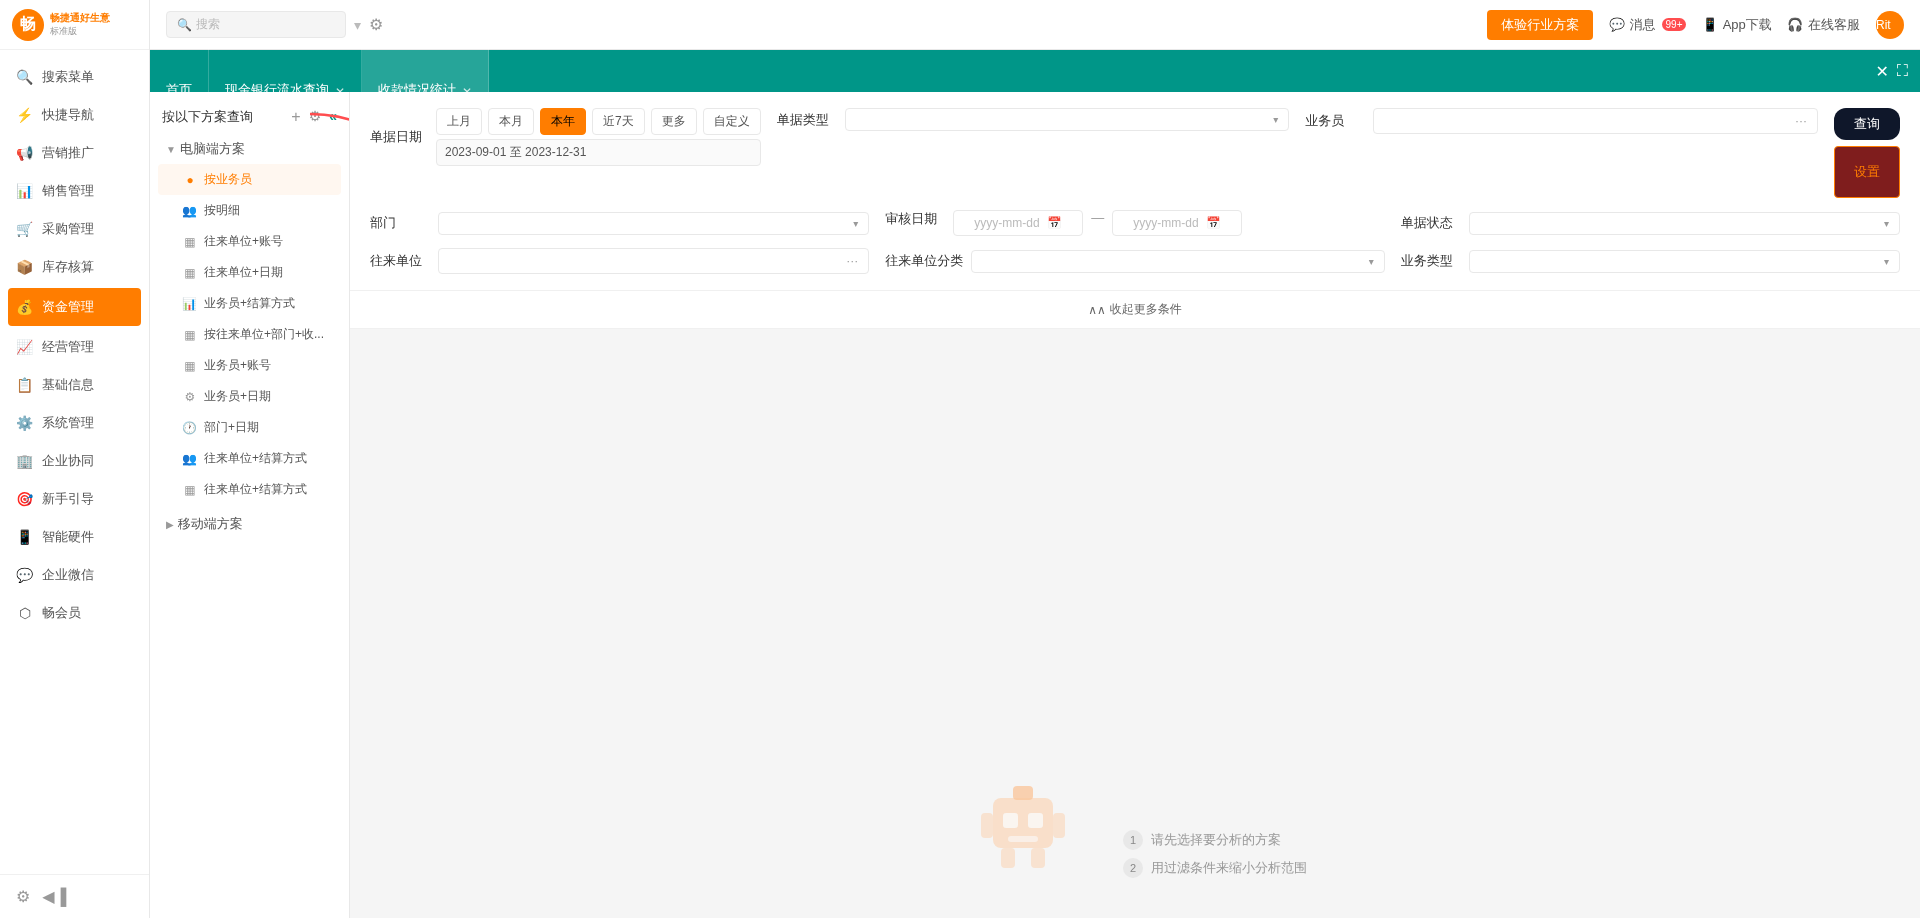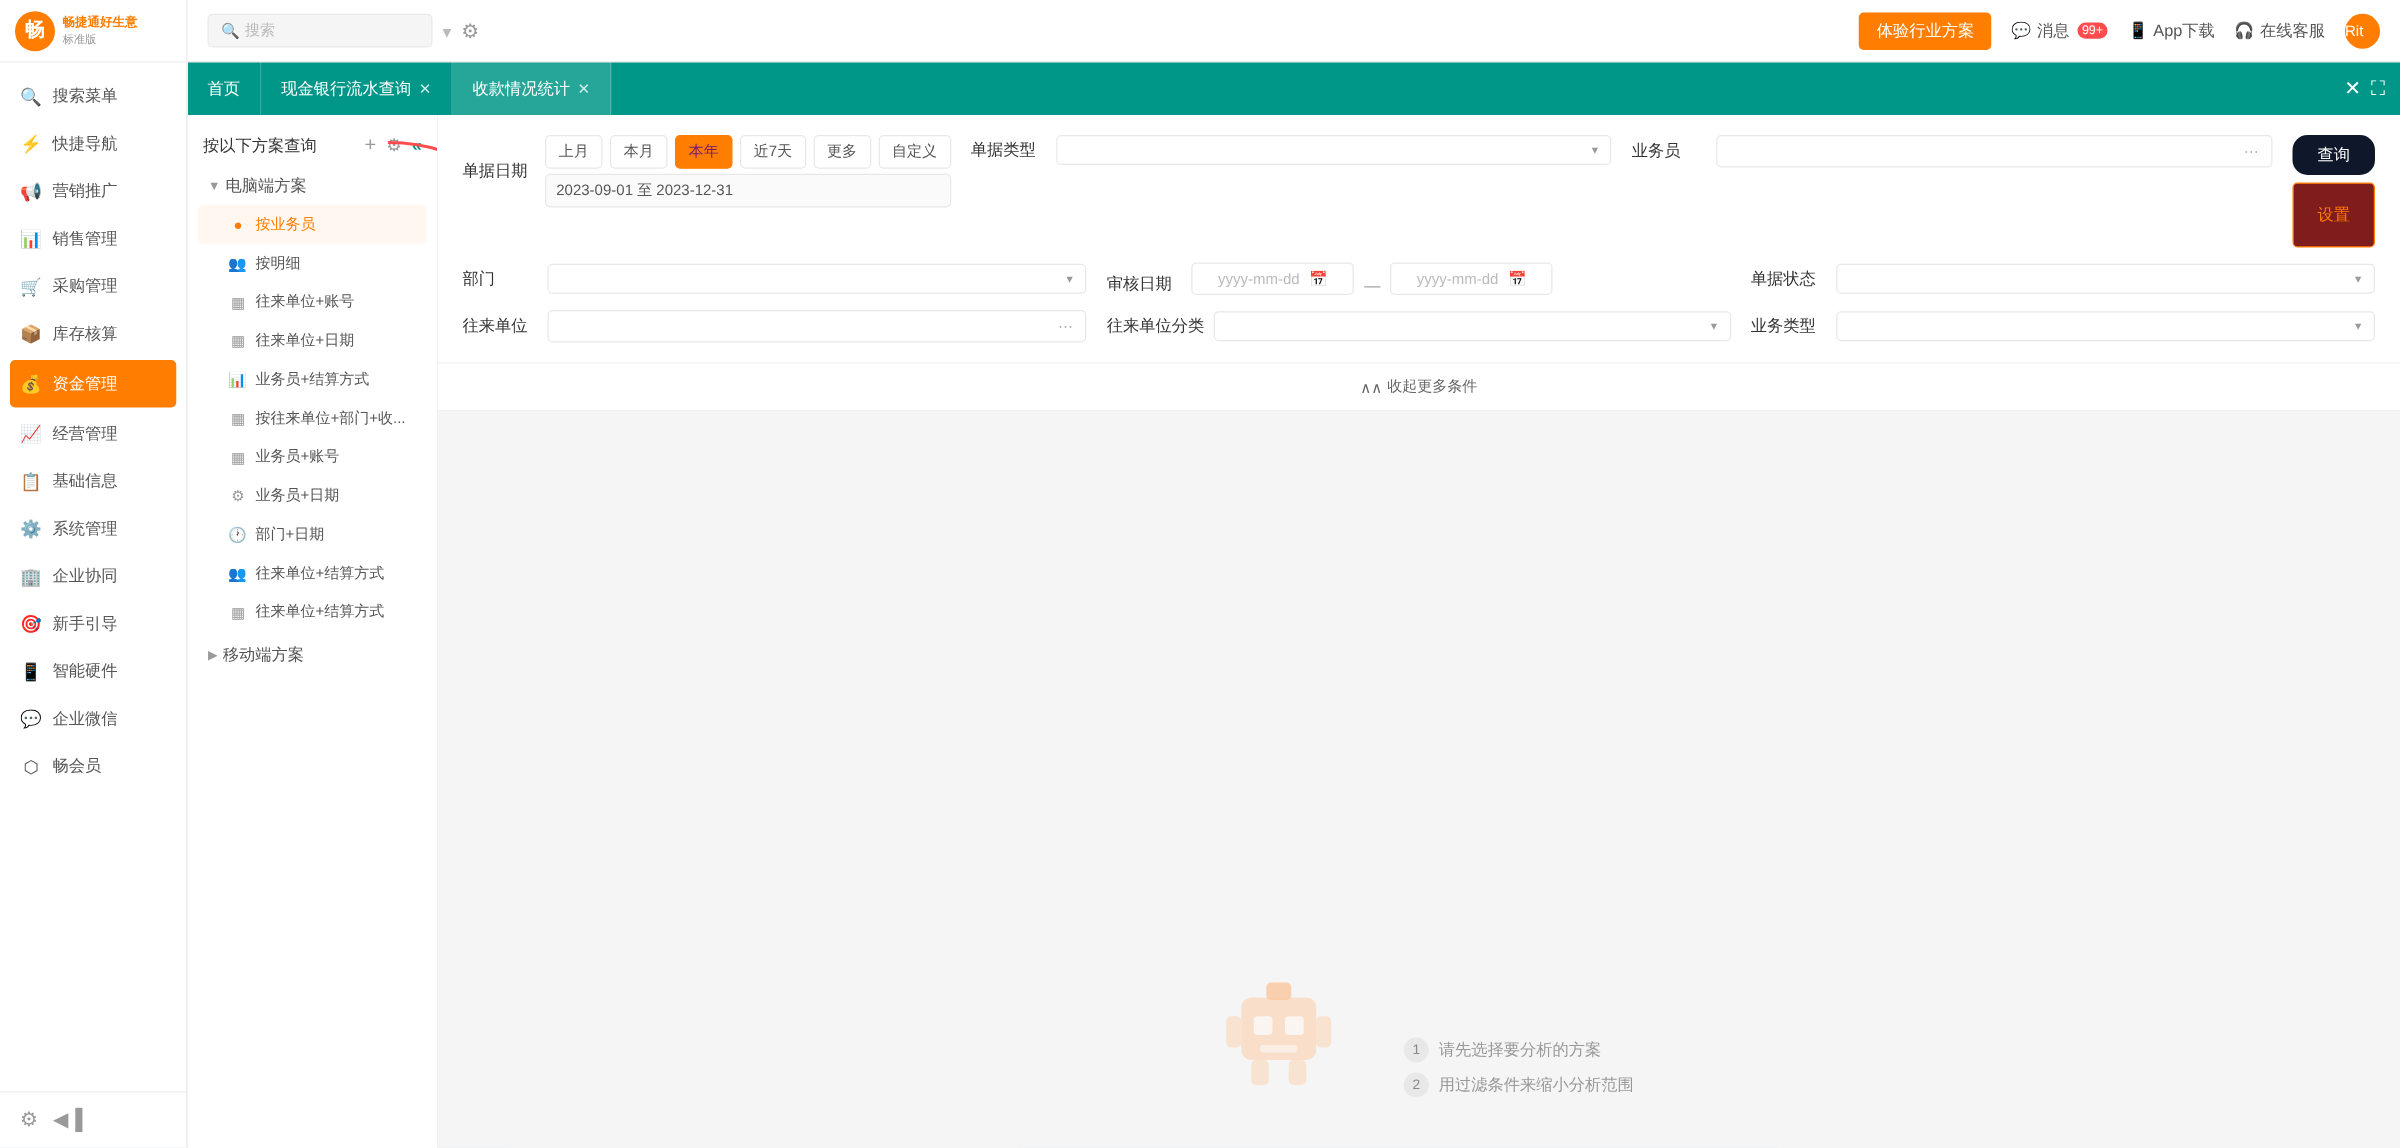--- a/index.html
+++ b/index.html
@@ -24,21 +24,21 @@
     .header-left { display: flex; align-items: center; gap: 8px; }
     .header-search { background: #f5f5f5; border: 1px solid #e8e8e8; border-radius: 4px; padding: 4px 10px; font-size: 12px; color: #999; width: 180px; display: flex; align-items: center; gap: 4px; }
     .header-right { display: flex; align-items: center; gap: 16px; }
     .header-btn { background: #ff7d00; color: #fff; border: none; border-radius: 4px; padding: 6px 14px; cursor: pointer; font-size: 13px; }
     .header-icon-btn { display: flex; align-items: center; gap: 4px; color: #555; cursor: pointer; font-size: 13px; position: relative; }
     .badge { position: absolute; top: -8px; right: -8px; background: #ff4d4f; color: #fff; border-radius: 8px; font-size: 10px; padding: 1px 4px; min-width: 16px; text-align: center; }
     .user-avatar { width: 28px; height: 28px; background: #ff7d00; border-radius: 50%; display: flex; align-items: center; color: #fff; font-size: 12px; cursor: pointer; }
 
     
     .tab-bar { height: 42px; background: #009688; display: flex; align-items: center; padding: 0 0; position: relative; }
-    .tab-item { height: 56px; display: flex; align-items: center; padding: 0 16px; color: #fff; cursor: pointer; font-size: 13px; gap: 6px; border-right: 1px solid rgba(255,255,255,0.2); }
+    .tab-item { height: 56px; display: flex; align-items: flex-end; padding: 0 16px; color: #fff; cursor: pointer; font-size: 13px; gap: 6px; border-right: 1px solid rgba(255,255,255,0.2); }
     .tab-item.home { background: transparent; }
     .tab-item.active { background: rgba(255,255,255,0.15); }
     .tab-close { color: rgba(255,255,255,0.8); font-size: 12px; cursor: pointer; }
     .tab-controls { margin-left: auto; display: flex; align-items: center; gap: 8px; padding-right: 12px; }
     .tab-ctrl-btn { color: #fff; cursor: pointer; font-size: 16px; }
 
     
     .page-content { flex: 1; overflow: hidden; background: #f5f5f5; display: flex; flex-direction: column; }
     .page-header { background: #fff; padding: 12px 20px; display: flex; align-items: center; justify-content: space-between; border-bottom: 1px solid #f0f0f0; }
     .page-title { font-size: 18px; font-weight: bold; color: #333; border: 2px solid #ff4d4f; padding: 4px 10px; border-radius: 2px; }
@@ -59,21 +59,21 @@
     .tree-item { display: flex; align-items: center; gap: 6px; padding: 7px 8px 7px 24px; font-size: 12px; color: #555; cursor: pointer; border-radius: 4px; }
     .tree-item.active { color: #ff7d00; background: #fff7f0; }
     .tree-item .item-icon { width: 16px; height: 16px; display: flex; align-items: center; justify-content: center; font-size: 12px; }
 
     
     .right-panel { flex: 1; display: flex; flex-direction: column; overflow: hidden; }
     .filter-area { background: #fff; padding: 16px 20px; border-bottom: 1px solid #f0f0f0; }
     .filter-label { font-size: 13px; color: #333; white-space: nowrap; min-width: 60px; }
     .filter-date-group { display: flex; align-items: center; gap: 6px; }
     .date-btn { padding: 4px 10px; border: 1px solid #e8e8e8; border-radius: 4px; font-size: 12px; color: #555; cursor: pointer; background: #fff; }
-    .date-btn.active { background: #ff7d00; color: #701a75; border-color: #ff7d00; }
+    .date-btn.active { background: #ff7d00; color: #000000; border-color: #ff7d00; }
     .date-range-text { font-size: 12px; color: #555; padding: 4px 8px; border: 1px solid #e8e8e8; border-radius: 4px; background: #fafafa; min-width: 180px; }
     .filter-select { border: 1px solid #e8e8e8; border-radius: 4px; padding: 5px 10px; font-size: 12px; color: #555; cursor: pointer; display: flex; align-items: center; gap: 4px; min-width: 200px; background: #fff; }
     .filter-select .select-text { flex: 1; }
     .filter-select .chevron { color: #999; font-size: 10px; }
     .date-input { border: 1px solid #e8e8e8; border-radius: 4px; padding: 5px 20px; font-size: 12px; color: #bbb; cursor: pointer; min-width: 130px; background: #fff; display: flex; align-items: center; gap: 4px; }
     .date-separator { color: #999; }
     .collapse-bar { display: flex; align-items: center; justify-content: center; padding: 10px; background: #fff; border-bottom: 1px solid #f0f0f0; cursor: pointer; color: #666; font-size: 12px; gap: 4px; }
     .query-btn { background: #0f172a; color: #fff; border: none; border-radius: 12px; padding: 7px 20px; cursor: pointer; font-size: 13px; }
     .settings-btn { background: #7f1d1d; color: #ff7d00; border: 1px solid #ff7d00; border-radius: 4px; padding: 16px 16px; cursor: pointer; font-size: 13px; }
     .filter-actions { display: flex; flex-direction: column; gap: 6px; margin-left: auto; }
@@ -341,21 +341,21 @@
           </div>
 
           <div style="display:flex;align-items:center;gap:16px;margin-bottom:12px;">
             <div style="display:flex;align-items:center;gap:8px;flex:1;">
               <span class="filter-label">部门</span>
               <div class="filter-select" style="flex:1;">
                 <span class="select-text"></span>
                 <span class="chevron">▾</span>
               </div>
             </div>
-            <div style="display:flex;align-items:flex-end;gap:8px;flex:1;">
+            <div style="display:flex;align-items:flex-start;gap:8px;flex:1;">
               <span class="filter-label">审核日期</span>
               <div class="date-input">
                 <span>yyyy-mm-dd</span>
                 <span style="margin-left:auto;color:#bbb;font-size:12px;">📅</span>
               </div>
               <span class="date-separator">—</span>
               <div class="date-input">
                 <span>yyyy-mm-dd</span>
                 <span style="margin-left:auto;color:#bbb;font-size:12px;">📅</span>
               </div>

